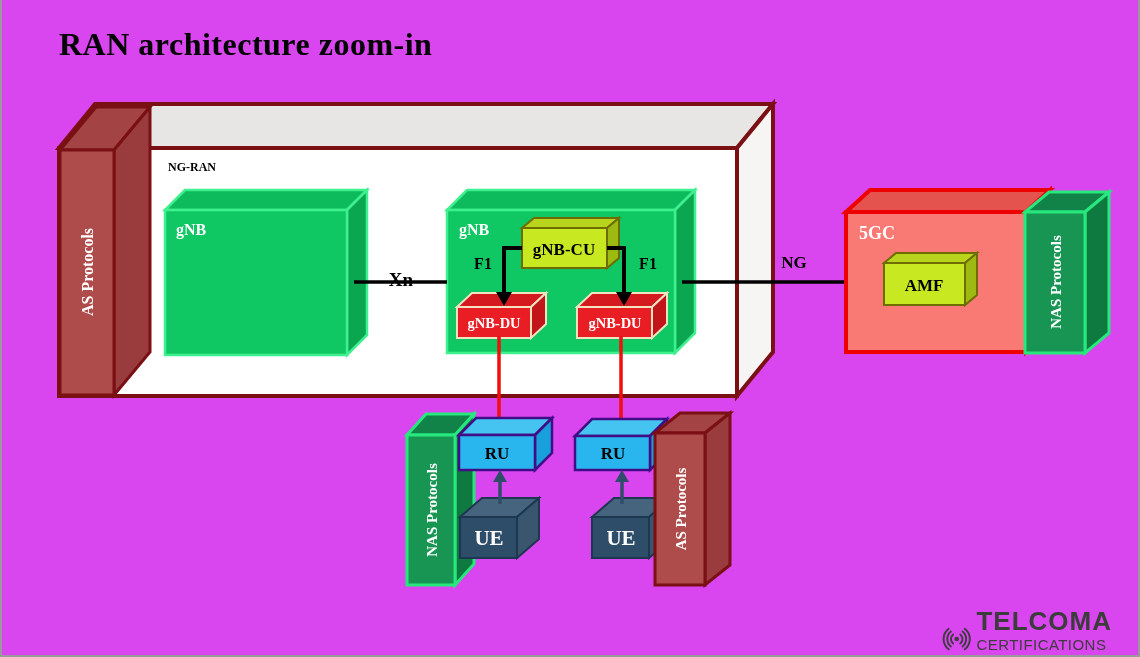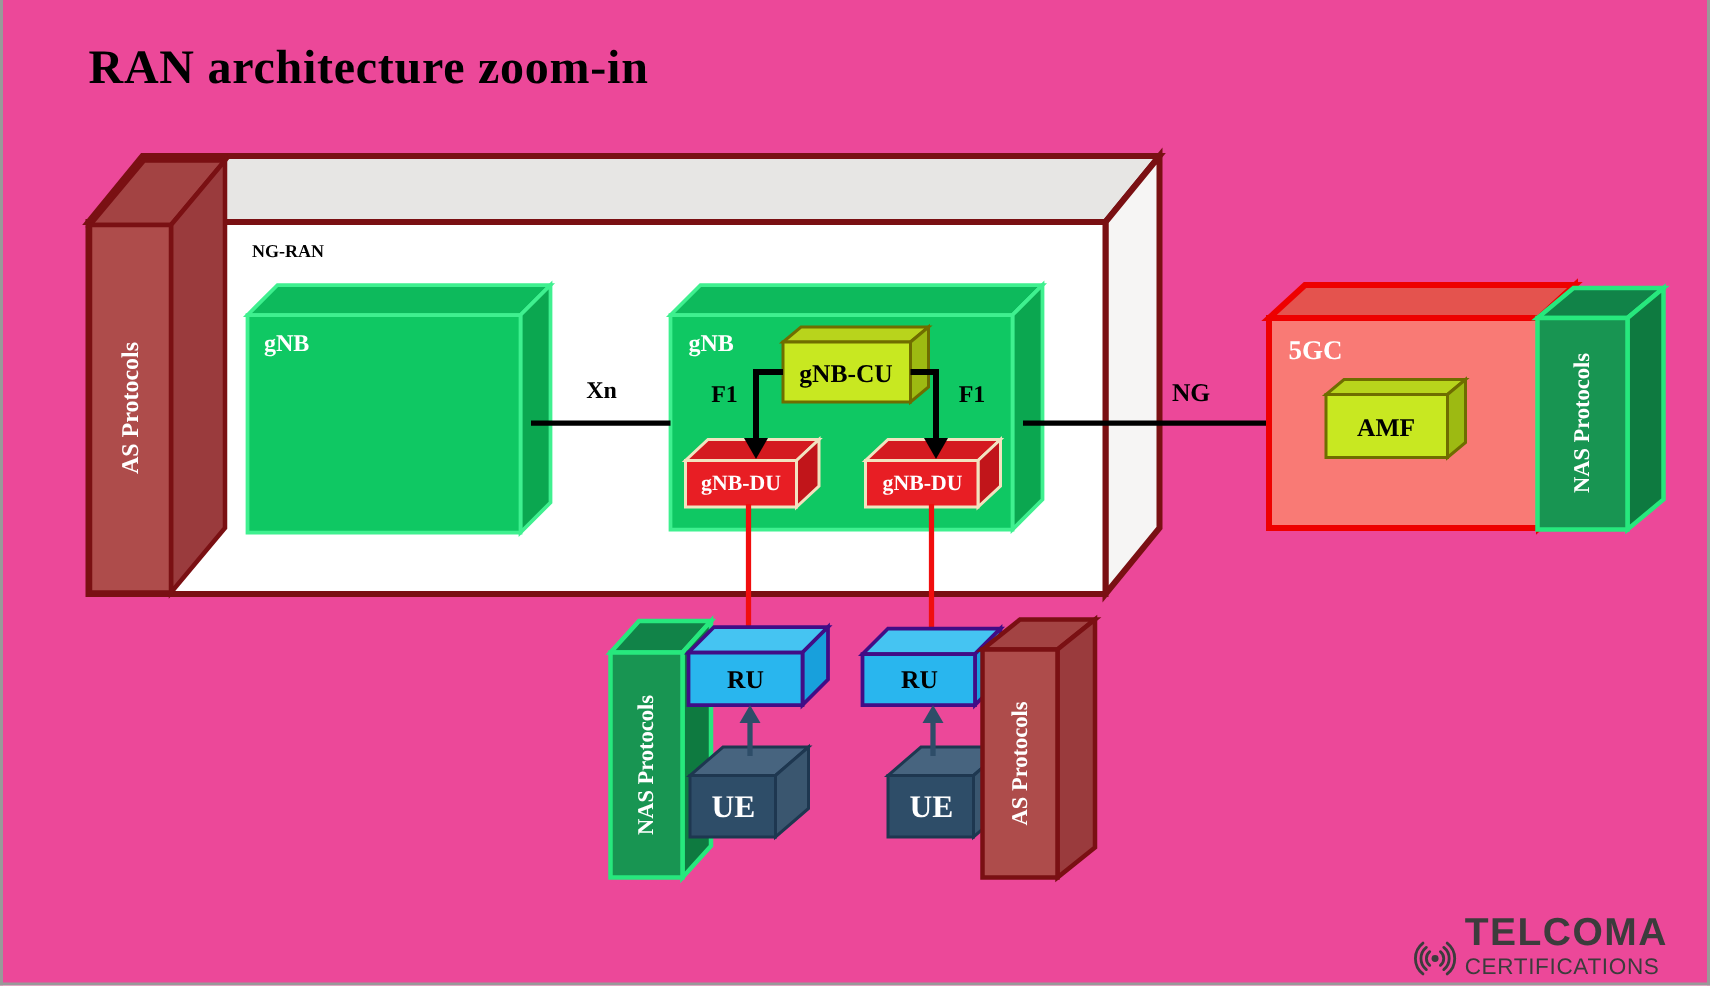--- a/index.html
+++ b/index.html
@@ -1,17 +1,17 @@
 <!DOCTYPE html>
 <html style="--frame-border: #999999; --dark-red: #7a1013; --maroon-face: #ae4c4b; --maroon-top: #a34343; --maroon-side: #9a3b3d; --container-face: #ffffff; --container-top: #e7e6e4; --container-side: #f6f5f4; --green-edge: #3ff08f; --green-face: #0fc863; --green-top: #0dba5c; --green-side: #0ba750; --dgreen-edge: #27e87d; --dgreen-face: #189552; --dgreen-top: #118348; --dgreen-side: #0e7a40; --yellow-edge: #6f6d00; --yellow-face: #c8e821; --yellow-top: #b8d41c; --yellow-side: #9dba12; --red-edge: #f2e3c0; --red-face: #e81e24; --red-top: #d41a1f; --red-side: #c1151a; --core-edge: #ee0000; --core-face: #f97a75; --core-top: #e4534e; --core-side: #e05450; --cyan-edge: #410d86; --cyan-face: #29b6ee; --cyan-top: #45c4f2; --cyan-side: #18a0dc; --slate-edge: #1e3750; --slate-face: #2e4d68; --slate-top: #47647f; --slate-side: #3a566f; --line-black: #000000; --line-red: #f10e0e; --arrow-ue: #2e4d68; --logo-color: #3c3c3c;"><head>
 <meta charset="utf-8">
 <style>
   html,body{margin:0;padding:0;background:#fff;}
   .stage{
-    position:relative;width:1140px;height:657px;background:#ec4899;
+    position:relative;width:1140px;height:657px;background:#d946ef;
     box-sizing:border-box;overflow:hidden;
     border-left:2px solid var(--frame-border);
     border-right:2px solid var(--frame-border);
     border-bottom:2px solid var(--frame-border);
     font-family:"Liberation Serif","DejaVu Serif",serif;
   }
   svg.diagram{position:absolute;left:0;top:0;}
   
   g.container .front{fill:var(--container-face);} g.container .top{fill:var(--container-top);} g.container .side{fill:var(--container-side);}
   g.container polygon{stroke:var(--dark-red);stroke-width:4;}
@@ -172,21 +172,21 @@
       <polygon class="top" points="653,433 703,433 728,413 678,413"></polygon>
       <polygon class="side" points="703,433 728,413 728,565 703,585"></polygon>
       <polygon class="front" points="653,433 703,433 703,585 653,585"></polygon>
     </g>
   </svg>
 
   <div class="lbl black title" style="left:57px;top:28px;">RAN architecture zoom-in</div>
   <div class="lbl black" style="left:166px;top:161px;font-size:12px;">NG-RAN</div>
   <div class="lbl white" style="left:174px;top:222px;font-size:16px;">gNB</div>
   <div class="lbl white" style="left:457px;top:222px;font-size:16px;">gNB</div>
-  <div class="lbl black ctr" style="left:399px;top:261px;font-size:16px;">Xn</div>
+  <div class="lbl black ctr" style="left:399px;top:279px;font-size:19px;">Xn</div>
   <div class="lbl black ctr" style="left:481px;top:264px;font-size:16px;">F1</div>
   <div class="lbl black ctr" style="left:646px;top:264px;font-size:16px;">F1</div>
   <div class="lbl black ctr" style="left:792px;top:262px;font-size:17px;">NG</div>
   <div class="lbl black ctr" style="left:562px;top:249px;font-size:17px;font-family:Liberation Serif, serif;">gNB-CU</div>
   <div class="lbl white ctr" style="left:492px;top:323px;font-size:14.5px;">gNB-DU</div>
   <div class="lbl white ctr" style="left:613px;top:323px;font-size:14.5px;">gNB-DU</div>
   <div class="lbl white" style="left:857px;top:224px;font-size:18px;">5GC</div>
   <div class="lbl black ctr" style="left:922px;top:285px;font-size:17px;">AMF</div>
   <div class="lbl black ctr" style="left:495px;top:453px;font-size:17px;">RU</div>
   <div class="lbl black ctr" style="left:611px;top:453px;font-size:17px;">RU</div>

